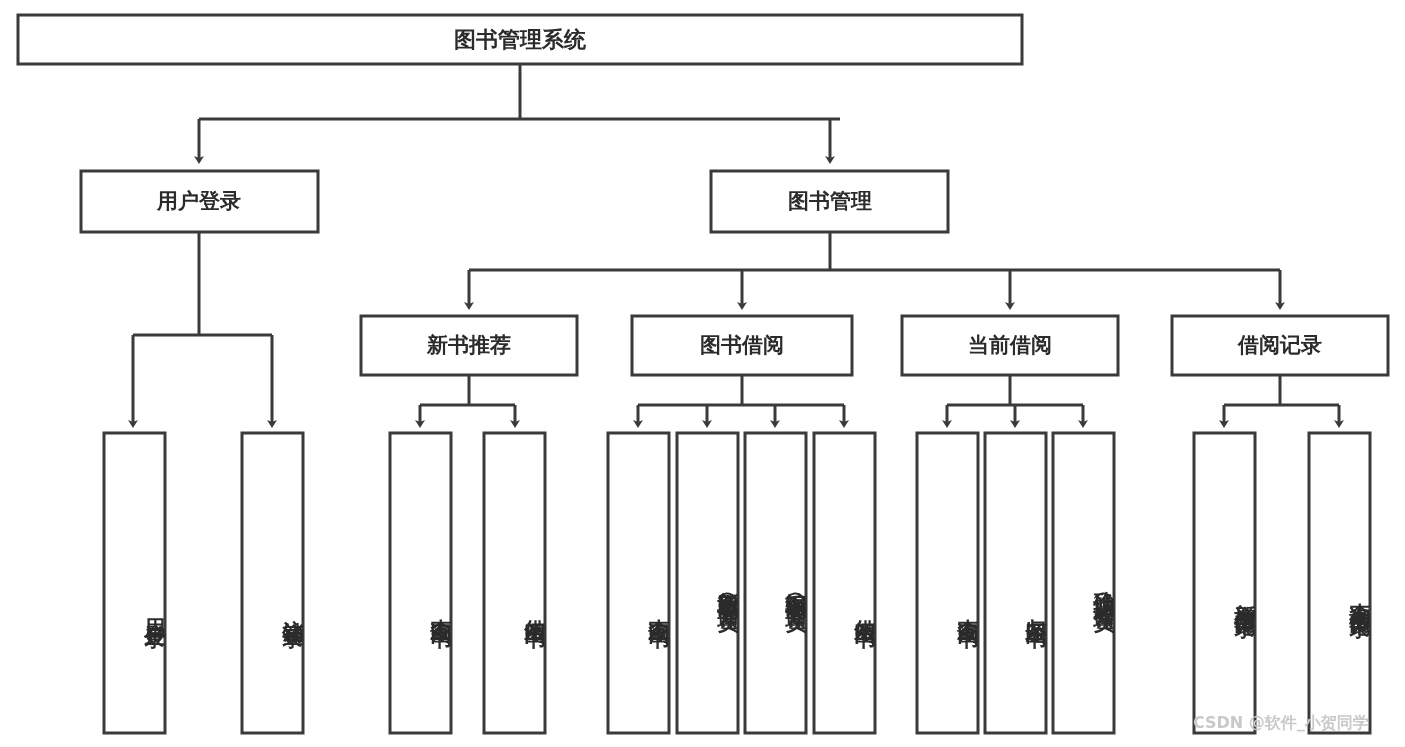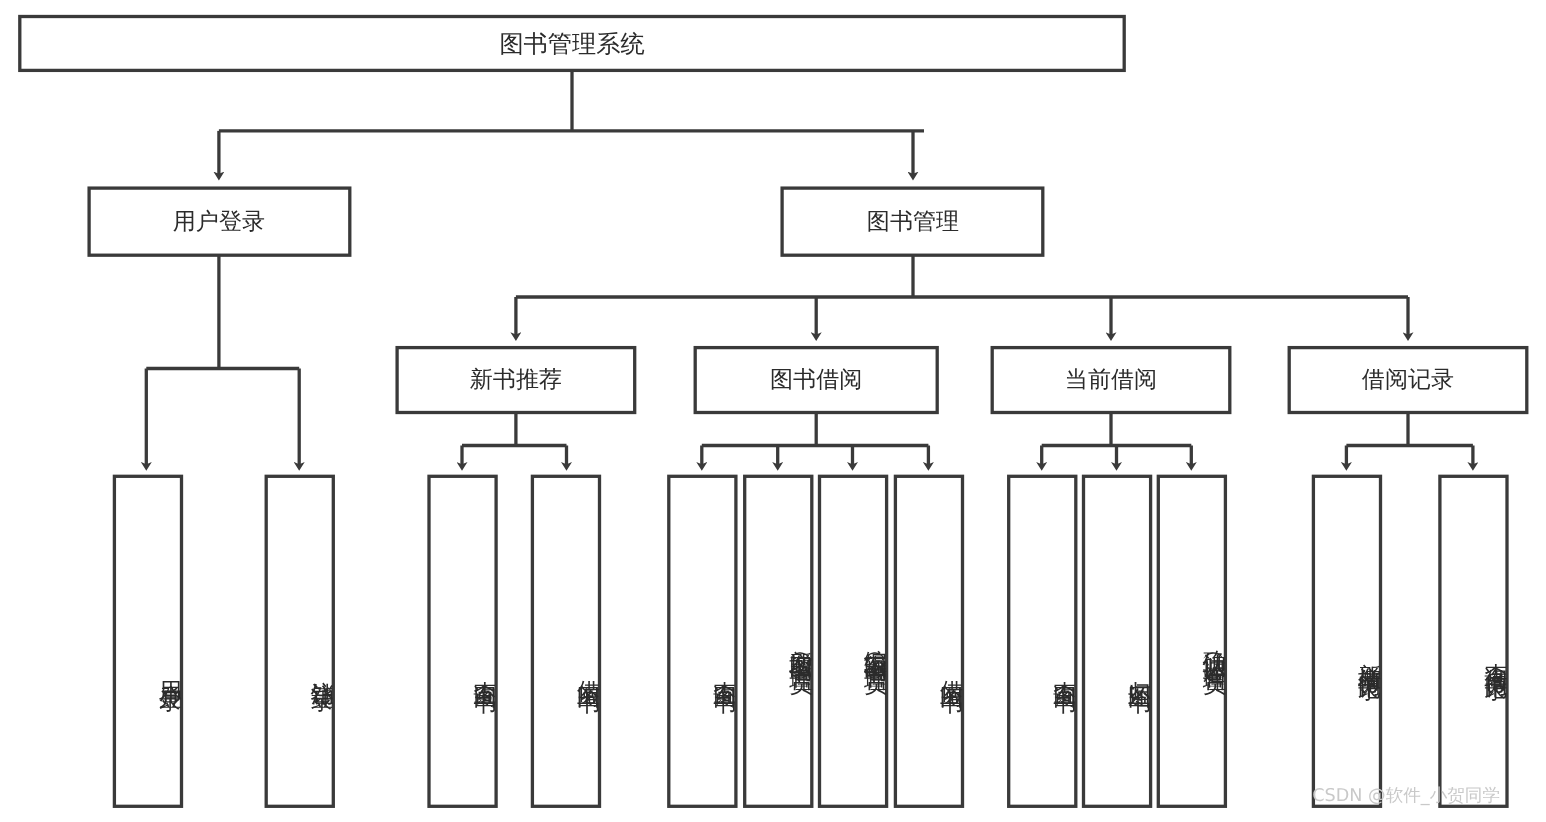--- a/index.html
+++ b/index.html
@@ -11,20 +11,21 @@
     width: 1405px;
     height: 747px;
     font-family: "DejaVu Sans", "Liberation Sans", sans-serif;
     overflow: hidden;
     position: relative;
   }
   #diagram-root {
     position: relative;
     width: 1268px;
     height: 747px;
+    font-weight: bold;
   }
   svg.diagram {
     position: absolute;
     top: 0;
     left: 0;
     width: 1405px;
     height: 747px;
   }
   .node-box {
     fill: #ffffff;

